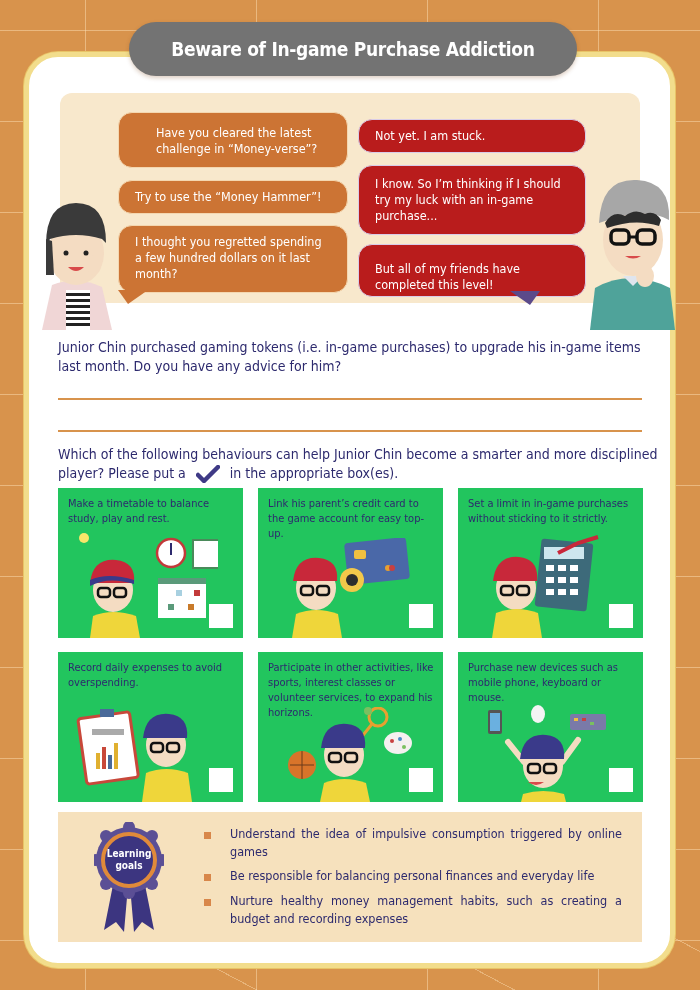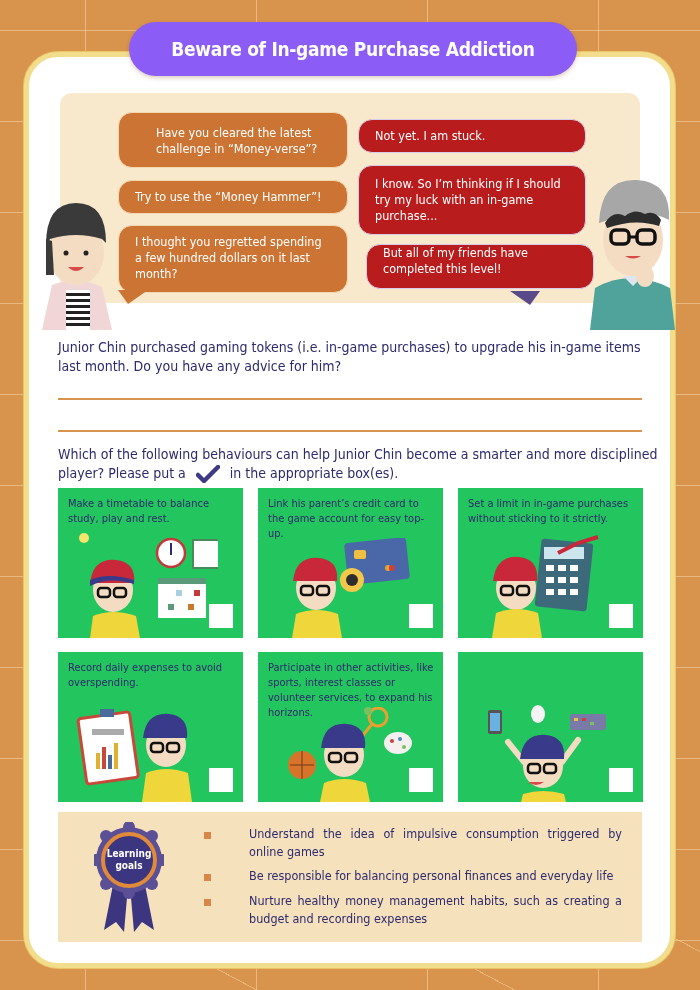--- a/index.html
+++ b/index.html
@@ -25,21 +25,21 @@
   }
   .card {
     position: absolute; left: 24px; top: 52px; width: 651px; height: 916px;
     background: #fff;
     border: 5px solid #f2dd8c;
     border-radius: 34px;
     box-shadow: 0 0 0 1px #e8c467;
   }
   .title-pill {
     position: absolute; left: 129px; top: 22px; width: 448px; height: 54px;
-    background: #8b5cf6;
+    background: #737373;
     border-radius: 27px;
     display: flex; align-items: center; justify-content: center;
     color: #fff; font-weight: bold; font-size: 19px;
     font-family: "DejaVu Sans Condensed", "DejaVu Sans", sans-serif;
     letter-spacing: -0.3px;
     box-shadow: 0 2px 4px rgba(120,60,10,0.25);
     z-index: 5;
   }
   .chat-panel {
     position: absolute; left: 60px; top: 93px; width: 580px; height: 210px;
@@ -94,21 +94,20 @@
   .illus { position: absolute; }
   .goals {
     position: absolute; left: 58px; top: 812px; width: 584px; height: 130px;
     background: #f6e1bd;
   }
   .goal-item {
     position: absolute; left: 172px; right: 20px;
     font-size: 12.5px; line-height: 18px; color: #2d2a6e;
     font-family: "DejaVu Sans Condensed", "DejaVu Sans", sans-serif;
     text-align: justify;
-    margin-left: 19px;
   }
   .goal-bullet {
     position: absolute; left: 146px; width: 7px; height: 7px; background: #d8874a;
   }
   .check-inline { display: inline-block; vertical-align: middle; margin: 0 6px; }
 </style>
 </head>
 <body>
 
 <div class="bg-grid"></div>
@@ -120,21 +119,21 @@
 
 <div class="chat-panel"></div>
 
 <div class="bubble orange" style="left:118px; top:112px; width:230px; height:56px; padding-top:12px;padding-left:37px;">Have you cleared the latest challenge in “Money-verse”?</div>
 <div class="bubble orange" style="left:118px; top:180px; width:230px; height:34px; padding-top:8px;">Try to use the “Money Hammer”!</div>
 <div class="bubble orange" style="left:118px; top:225px; width:230px; height:68px; padding-top:8px;">I thought you regretted spending a few hundred dollars on it last month?</div>
 <div class="tail-l"></div>
 
 <div class="bubble purple" style="left:358px; top:119px; width:228px; height:34px; padding-top:8px;">Not yet. I am stuck.</div>
 <div class="bubble purple" style="left:358px; top:165px; width:228px; height:70px; padding-top:10px;">I know. So I’m thinking if I should try my luck with an in-game purchase...</div>
-<div class="bubble purple" style="left:358px; top:244px; width:228px; height:45px; padding-top:0;margin-left:8px;">But all of my friends have completed this level!</div>
+<div class="bubble purple" style="left:358px; top:244px; width:228px; height:53px; padding-top:16px;">But all of my friends have completed this level!</div>
 <div class="tail-r"></div>
 
 <svg class="char" style="left:32px; top:195px;" width="90" height="135" viewBox="0 0 90 135">
   <path d="M20 90 Q45 80 70 92 L80 135 L10 135 Z" fill="#f0d6d6"></path>
   <rect x="34" y="95" width="24" height="40" fill="#fff"></rect>
   <g fill="#222">
       <rect x="34" y="98" width="24" height="3"></rect>
       <rect x="34" y="104" width="24" height="3"></rect>
       <rect x="34" y="110" width="24" height="3"></rect>
       <rect x="34" y="116" width="24" height="3"></rect>
@@ -276,20 +275,21 @@
     <ellipse cx="66" cy="48" rx="20" ry="22" fill="#f4dcc2"></ellipse>
     <path d="M43 41 Q46 15 69 17 Q89 19 87 41 Z" fill="#3a3a8a"></path>
     <rect x="51" y="46" width="12" height="9" rx="3" fill="none" stroke="#111" stroke-width="2.5"></rect>
     <rect x="67" y="46" width="12" height="9" rx="3" fill="none" stroke="#111" stroke-width="2.5"></rect>
     <path d="M46 76 Q66 68 88 76 L92 95 L42 95 Z" fill="#efd63a"></path>
   </svg>
   <div class="checkbox"></div>
 </div>
 
 <div class="opt" style="left:458px; top:652px;">
+  <div class="opt-text">Purchase new devices such as mobile phone, keyboard or mouse.</div>
   <svg class="illus" style="left:20px; top:50px;" width="160" height="100" viewBox="0 0 160 100">
     <rect x="10" y="8" width="14" height="24" rx="2" fill="#555"></rect>
     <rect x="12" y="11" width="10" height="18" fill="#6ab0e0"></rect>
     <ellipse cx="60" cy="12" rx="7" ry="9" fill="#f4f4f4"></ellipse>
     <rect x="92" y="12" width="36" height="16" rx="2" fill="#7a7aa8"></rect>
     <rect x="96" y="16" width="4" height="3" fill="#f0c040"></rect>
       <rect x="104" y="16" width="4" height="3" fill="#c84040"></rect>
       <rect x="112" y="20" width="4" height="3" fill="#7ac060"></rect>
     <path d="M30 40 L46 60 M100 38 L84 60" stroke="#f4dcc2" stroke-width="6" stroke-linecap="round"></path>
     <ellipse cx="65" cy="64" rx="20" ry="22" fill="#f4dcc2"></ellipse>

